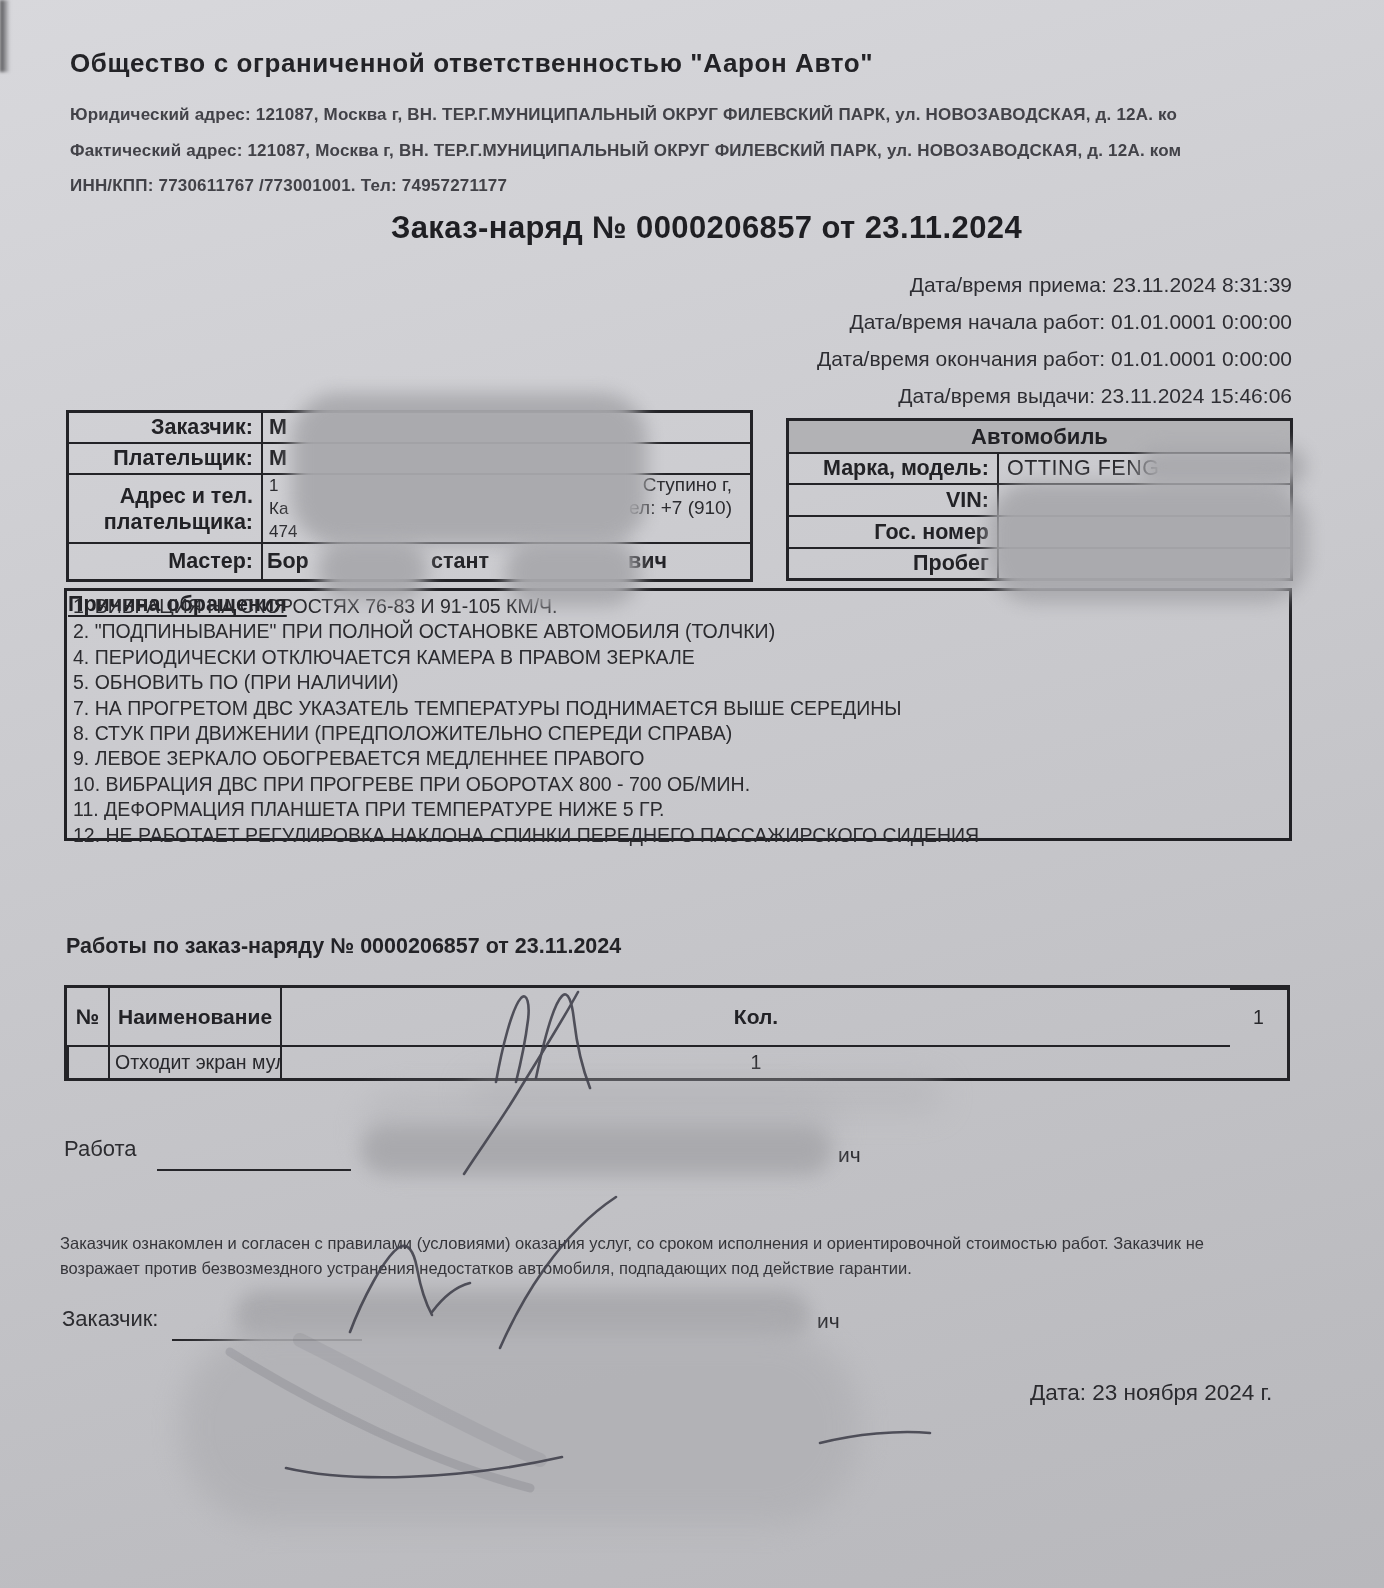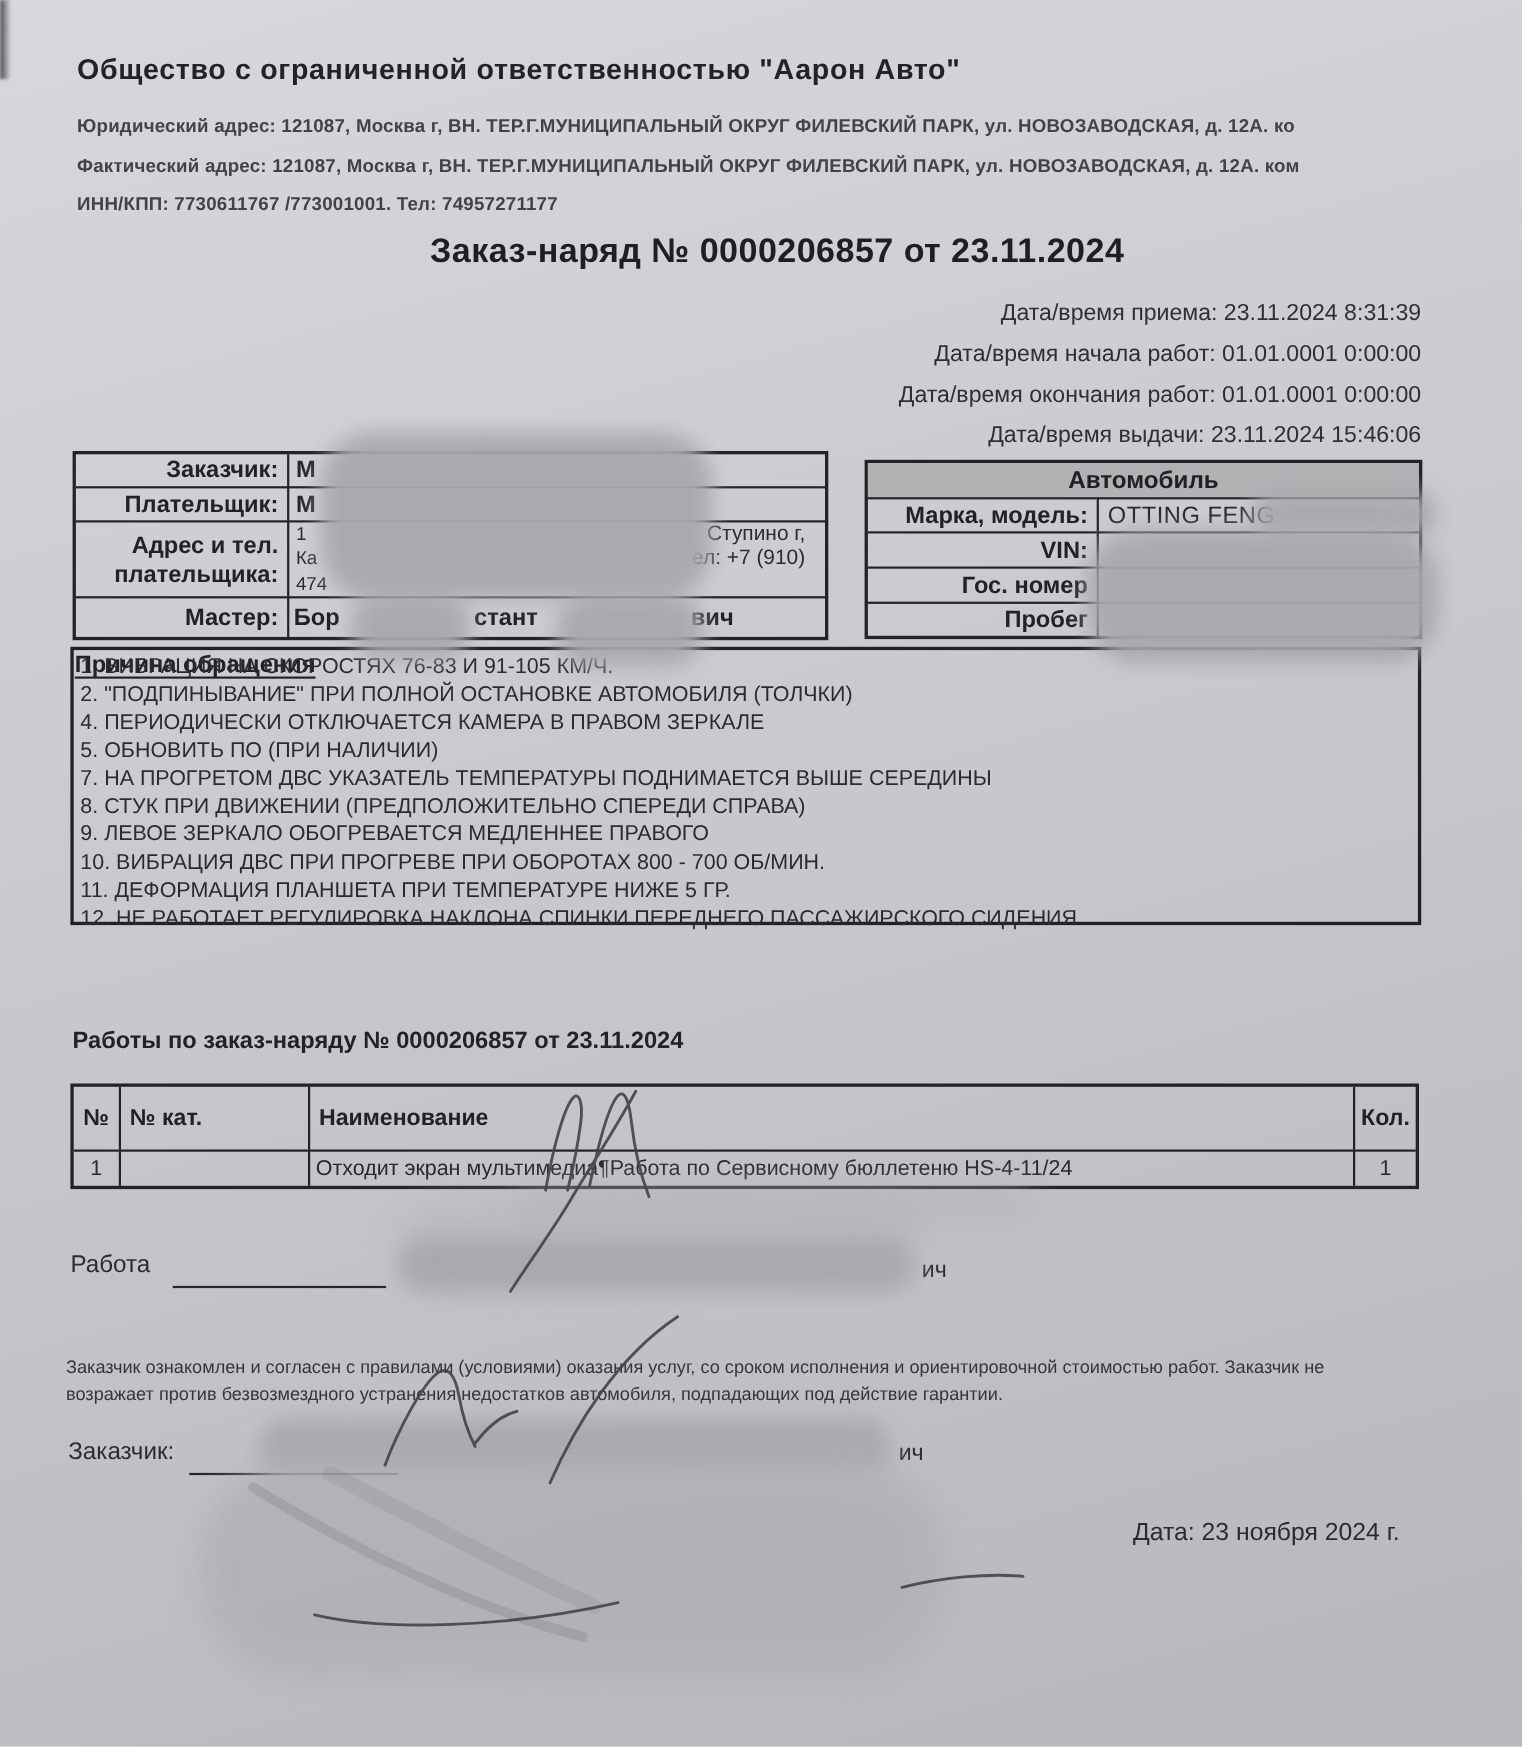--- a/index.html
+++ b/index.html
@@ -167,21 +167,20 @@
     <div class="item">8. СТУК ПРИ ДВИЖЕНИИ (ПРЕДПОЛОЖИТЕЛЬНО СПЕРЕДИ СПРАВА)</div>
     <div class="item">9. ЛЕВОЕ ЗЕРКАЛО ОБОГРЕВАЕТСЯ МЕДЛЕННЕЕ ПРАВОГО</div>
     <div class="item">10. ВИБРАЦИЯ ДВС ПРИ ПРОГРЕВЕ ПРИ ОБОРОТАХ 800 - 700 ОБ/МИН.</div>
     <div class="item">11. ДЕФОРМАЦИЯ ПЛАНШЕТА ПРИ ТЕМПЕРАТУРЕ НИЖЕ 5 ГР.</div>
     <div class="item">12. НЕ РАБОТАЕТ РЕГУЛИРОВКА НАКЛОНА СПИНКИ ПЕРЕДНЕГО ПАССАЖИРСКОГО СИДЕНИЯ</div>
   </div>
 
   <div class="abs works-heading nowrap">Работы по заказ-наряду №  0000206857 от 23.11.2024</div>
   <div class="gtable works">
     <div class="wh center">№</div>
-    <div class="wh left bl">№ кат.</div>
     <div class="wh left bl">Наименование</div>
     <div class="wh center bl">Кол.</div>
 
     <div class="wc center bt">1</div>
     <div class="wc bl bt"></div>
     <div class="wc name bl bt">Отходит экран мультимедиа¶Работа по Сервисному бюллетеню HS-4-11/24</div>
     <div class="wc center bl bt">1</div>
   </div>
 
   <div class="abs sig-label master-sig">Работа</div>

